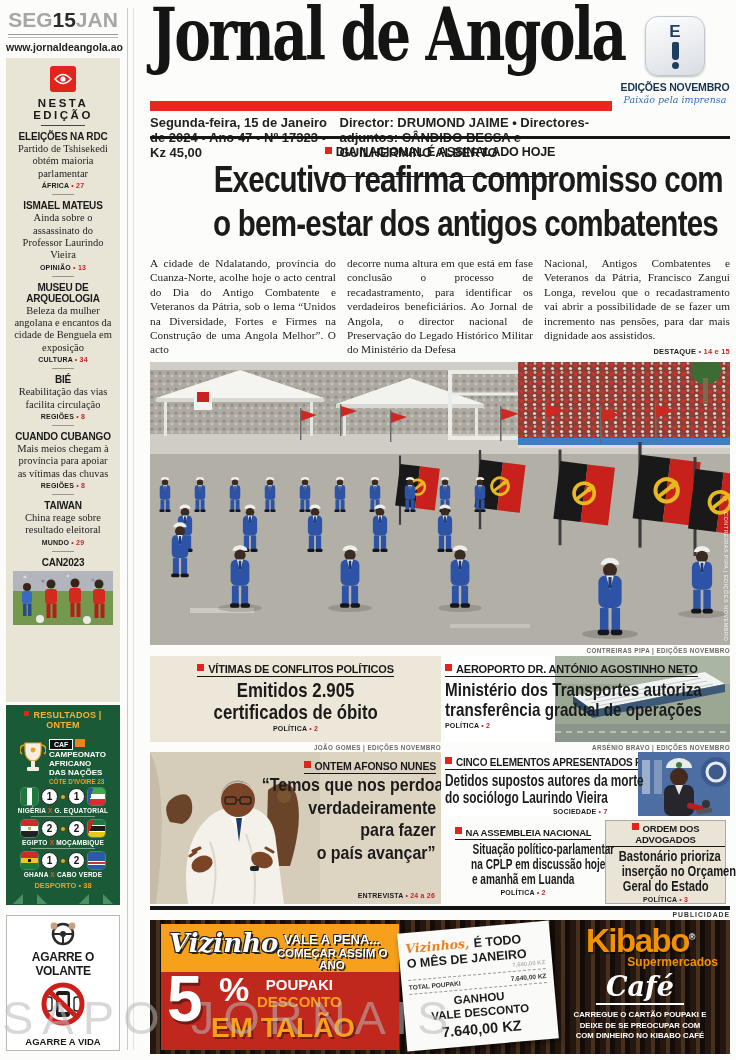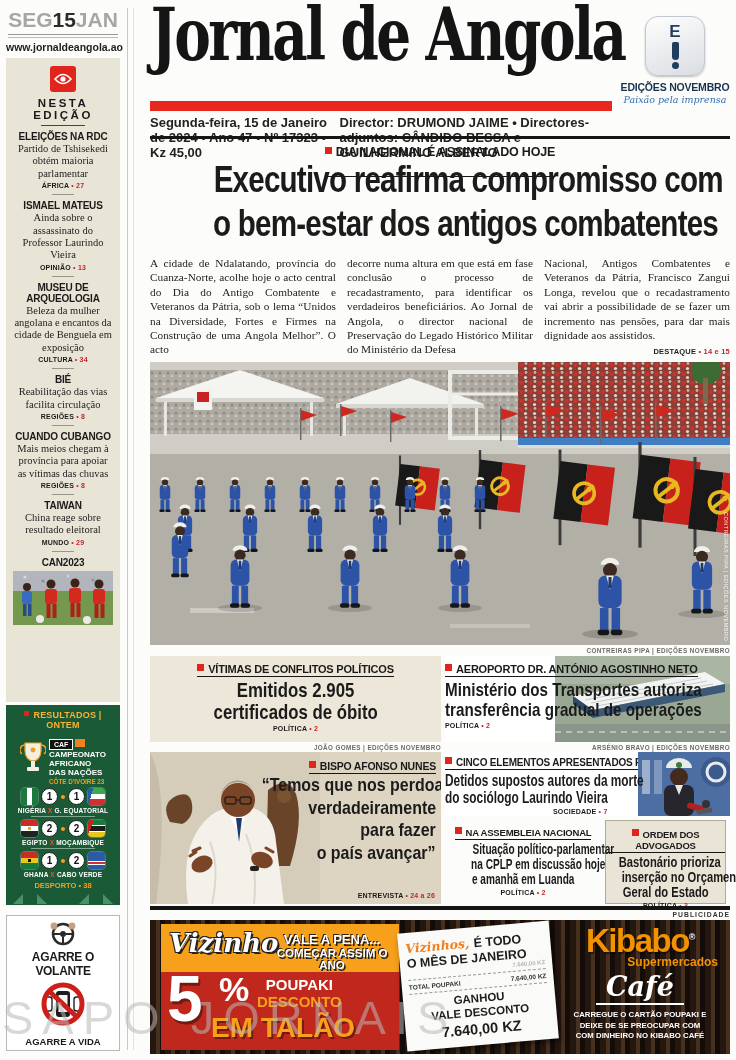--- a/index.html
+++ b/index.html
@@ -97,21 +97,21 @@
   .bishop{width:291px;position:relative;background:#ddd4c2;overflow:hidden;}
   .bishop .k{position:absolute;right:5px;top:4px;}
   .bq{position:absolute;right:5px;top:22px;width:210px;text-align:right;font-weight:bold;font-size:19px;line-height:22.5px;color:#1b1b1b;}
   .bishop .tag{position:absolute;right:6px;bottom:5px;}
   .rightcol{width:285px;display:flex;flex-direction:column;gap:4px;}
   .sic{height:64px;position:relative;background:#fff;}
   .sic-photo{position:absolute;right:0;top:0;}
   .sic-hl{font-size:16px;line-height:17px;margin-top:2px;}
   .duo{display:flex;gap:4px;height:84px;}
   .assembly{width:156px;text-align:center;padding-top:2px;box-sizing:border-box;}
-  .lawyers{width:121px;background:#e9e4d5;border:1px solid #b0aa98;text-align:center;padding-top:8px;box-sizing:border-box;}
+  .lawyers{width:121px;background:#e9e4d5;border:1px solid #b0aa98;text-align:center;padding-top:2px;box-sizing:border-box;}
   .duo .skick{font-size:9.5px;}
   .duo .shl{font-size:14px;line-height:15px;margin-top:2px;}
   .blackrule{left:150px;top:906px;width:580px;height:4px;background:#141414;}
   .publabel{left:150px;top:911px;width:580px;text-align:right;font-size:6.8px;font-weight:bold;color:#333;letter-spacing:1px;}
   
   .kibabo{left:150px;top:920px;width:580px;height:134px;background:repeating-linear-gradient(90deg,#241710 0 6px,#48301e 6px 10px,#140c08 10px 15px);overflow:hidden;}
   .kz-left{position:absolute;left:4px;top:4px;width:238px;height:126px;padding-left:7px;}
   .kz-orange{height:48px;background:#f6a01c;position:relative;}
   .vz{position:absolute;left:8px;top:4px;font-family:"DejaVu Serif",serif;font-style:italic;font-weight:bold;font-size:26px;color:#fff;text-shadow:2px 2px 0 #222,-1px -1px 0 #222,1px -1px 0 #222,-1px 1px 0 #222;}
   .kz-o2{position:absolute;left:104px;top:8px;text-align:center;color:#fff;font-weight:bold;text-shadow:1.5px 1.5px 0 #222,-1px -1px 0 #222;}
@@ -500,21 +500,21 @@
         <rect x="75" y="45" width="11" height="7" rx="2.5" fill="none" stroke="#26201c" stroke-width="1.4"></rect>
         <rect x="90" y="45" width="11" height="7" rx="2.5" fill="none" stroke="#26201c" stroke-width="1.4"></rect>
         <line x1="86" y1="48" x2="90" y2="48" stroke="#26201c" stroke-width="1.4"></line>
         <path d="M80 65 h16 l-8 14 z" fill="#fff"></path>
         <path d="M86 66 h6 l-3 24 z" fill="#1c3a6e"></path>
         <ellipse cx="52" cy="112" rx="11" ry="8" fill="#7a4526" transform="rotate(-24 52 112)"></ellipse>
         <ellipse cx="112" cy="108" rx="11" ry="8" fill="#7a4526" transform="rotate(18 112 108)"></ellipse>
         <rect x="100" y="114" width="9" height="5" rx="2" fill="#222"></rect>
         <path d="M46 100 l-6 4 M50 96 l-7 3 M116 96 l7 4" stroke="#7a4526" stroke-width="3" stroke-linecap="round"></path>
       </svg>
-      <span class="k"><span class="skick" style="font-size:10.5px"><span class="sq"></span><span>BISPO AFONSO NUNES</span></span></span>
+      <span class="k"><span class="skick" style="font-size:10.5px"><span class="sq"></span><span>ONTEM AFONSO NUNES</span></span></span>
       <div class="bq">
         <div><span class="cxr">“Temos que nos perdoar</span></div>
         <div><span class="cxr">verdadeiramente</span></div>
         <div><span class="cxr">para fazer</span></div>
         <div><span class="cxr">o país avançar”</span></div>
       </div>
       <div class="tag"><span>ENTREVISTA</span> <span class="b">•</span> <span class="b">24 a 26</span></div>
     </div>
 
     <div class="rightcol">

